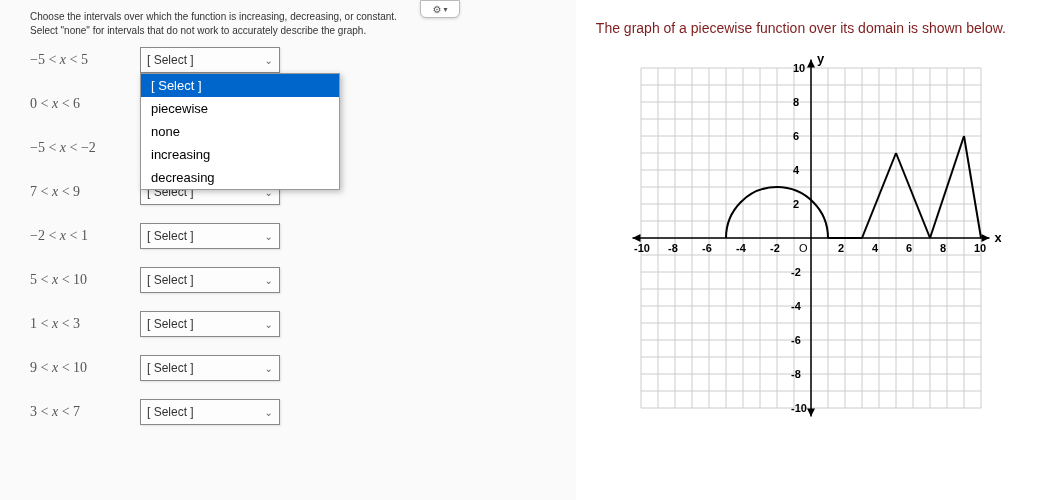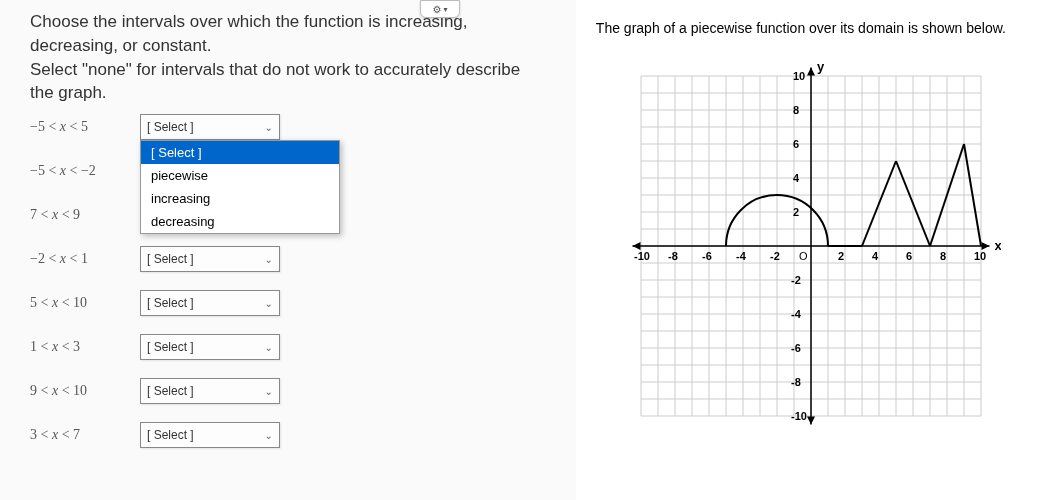--- a/index.html
+++ b/index.html
@@ -19,21 +19,21 @@
       width: 55%;
       padding: 10px 30px;
       background: #fafafa;
     }
     .right-panel {
       width: 45%;
       padding: 10px 20px;
       background: #fff;
     }
     .instructions {
-      font-size: 17px;
+      font-size: 10px;
       color: #333;
       line-height: 1.4;
       margin-bottom: 9px;
     }
     .question-row {
       display: flex;
       align-items: center;
       margin-bottom: 18px;
       position: relative;
       margin-top: 7px;
@@ -76,22 +76,22 @@
     .dropdown-item {
       padding: 4px 10px;
       cursor: pointer;
     }
     .dropdown-item.selected {
       background: #0066cc;
       color: #fff;
     }
     .graph-title {
       font-size: 14px;
-      color: #000000;
-      margin: 10px 0 20px 0;
+      color: #7f1d1d;
+      margin: 10px 0 12px 0;
     }
     .graph-area {
       display: flex;
       justify-content: center;
     }
     svg.graph {
       background: #fff;
     }
     .grid-line { stroke: #ccc; stroke-width: 1; }
     .axis-line { stroke: #000; stroke-width: 1.5; }
@@ -133,22 +133,30 @@
     <div id="questions">
         <div class="question-row">
           <div class="interval-label">−5 &lt; <i>x</i> &lt; 5</div>
           <div class="select-box">
             <span>[ Select ]</span>
             <span class="chev">⌄</span>
           </div>
           <div class="dropdown">
             <div class="dropdown-item selected">[ Select ]</div>
             <div class="dropdown-item">piecewise</div>
+            <div class="dropdown-item">none</div>
             <div class="dropdown-item">increasing</div>
             <div class="dropdown-item">decreasing</div>
+          </div>
+        </div>
+        <div class="question-row">
+          <div class="interval-label">0 &lt; <i>x</i> &lt; 6</div>
+          <div class="select-box">
+            <span>[ Select ]</span>
+            <span class="chev">⌄</span>
           </div>
         </div>
         <div class="question-row">
           <div class="interval-label">−5 &lt; <i>x</i> &lt; −2</div>
           <div class="select-box">
             <span>[ Select ]</span>
             <span class="chev">⌄</span>
           </div>
         </div>
         <div class="question-row">

